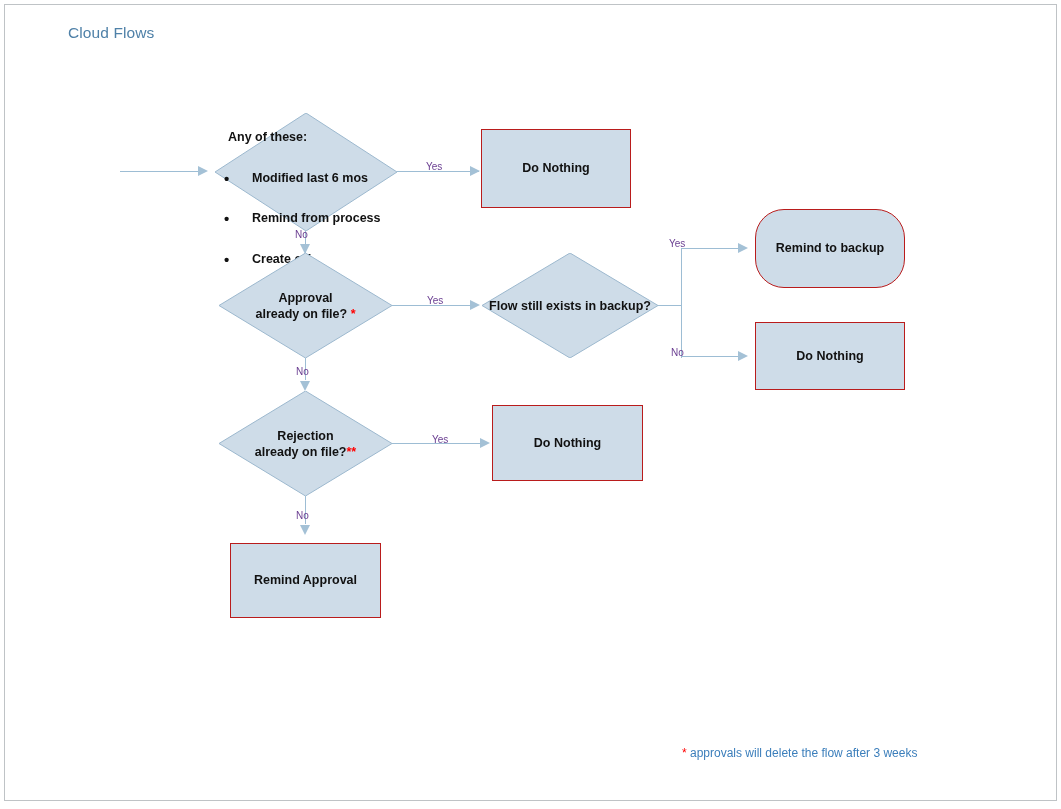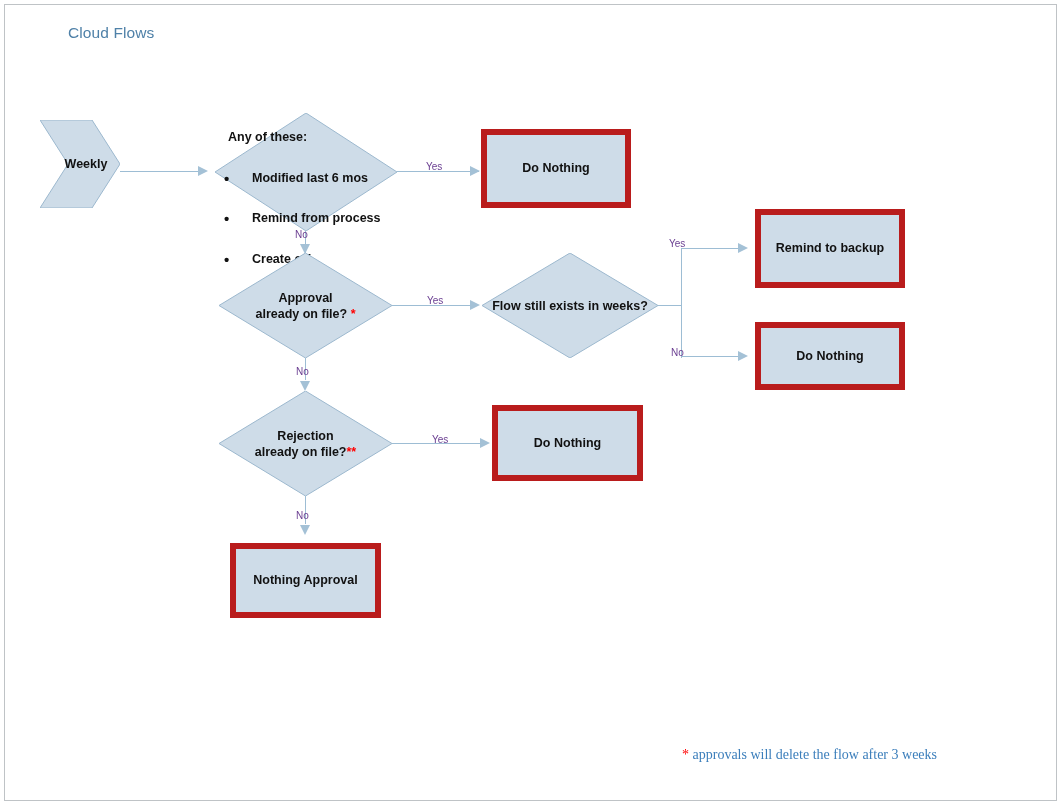--- a/index.html
+++ b/index.html
@@ -46,21 +46,21 @@
     letter-spacing: 0.1px;
     white-space: nowrap;
   }
 
   
   .shape {
     position: absolute;
   }
   .proc {
     background: #CEDCE8;
-    border: 6px solid #b91c1c;
+    border: 1px solid #b91c1c;
     display: flex;
     align-items: center;
     justify-content: center;
     text-align: center;
   }
   .proc .lbl {
     font-size: 12.5px;
     font-weight: bold;
     color: #111111;
     font-family: "Liberation Sans", sans-serif;
@@ -137,48 +137,40 @@
     color: #6A3E91;
     font-family: "Liberation Sans", sans-serif;
     white-space: nowrap;
   }
 
   
   #footnotes {
     position: absolute;
     left: 682px;
     top: 745px;
-    font-size: 14px;
+    font-size: 12px;
     color: #3B7EBB;
     line-height: 1.38;
-    font-family: Liberation Serif, serif;
+    font-family: Liberation Sans, sans-serif;
     white-space: nowrap;
   }
   #footnotes .fn { display: block; }
   #footnotes .mk { color: #FF0000; }
 </style>
 </head>
 <body>
 
 <div id="page">
 
   <div id="page-frame"></div>
 
   <div id="canvas">
 
     <div id="title">Cloud Flows</div>
 
-    <div class="shape" style="left:40px; top:120px; width:80px; height:88px;">
-      <svg width="80" height="88" viewBox="0 0 80 88">
-        <polygon points="0,0 52,0 80,44 52,88 0,88 28,44" fill="#CEDCE8" stroke="#9CB8CE" stroke-width="1"></polygon>
-      </svg>
-      <div style="position:absolute; left:0; top:0; width:80px; height:88px;
-                  display:flex; align-items:center; justify-content:center;
-                  font-size:12.5px; font-weight:bold; color:#111; padding-left:12px;">Weekly</div>
-    </div>
 
     <div class="ln h" style="left:120px; top:171px; width:84px;"></div>
     <div class="arrow right" style="left:198px; top:166px;"></div>
 
     <div class="diamond-wrap" style="left:215px; top:113px; width:182px; height:118px;">
       <svg width="182" height="118" viewBox="0 0 182 118">
         <polygon points="91,0 182,59 91,118 0,59" fill="#CEDCE8" stroke="#9CB8CE" stroke-width="1"></polygon>
       </svg>
     </div>
 
@@ -216,32 +208,32 @@
 
     <div class="ln h" style="left:392px; top:305px; width:86px;"></div>
     <div class="arrow right" style="left:470px; top:300px;"></div>
     <div class="edge-lbl" style="left:427px; top:295px;">Yes</div>
 
     <div class="diamond-wrap" style="left:482px; top:253px; width:176px; height:105px;">
       <svg width="176" height="105" viewBox="0 0 176 105">
         <polygon points="88,0 176,52.5 88,105 0,52.5" fill="#CEDCE8" stroke="#9CB8CE" stroke-width="1"></polygon>
       </svg>
       <div class="diamond-text">
-        <span>Flow still exists in weeks?</span>
+        <span>Flow still exists in backup?</span>
       </div>
     </div>
 
     <div class="ln h" style="left:658px; top:305px; width:24px;"></div>
     <div class="ln v" style="left:681px; top:248px; height:110px;"></div>
 
     <div class="ln h" style="left:681px; top:248px; width:64px;"></div>
     <div class="arrow right" style="left:738px; top:243px;"></div>
     <div class="edge-lbl" style="left:669px; top:238px;">Yes</div>
 
-    <div class="shape proc" style="left:755px; top:209px; width:150px; height:79px;">
+    <div class="shape proc" style="left:755px; top:209px; width:150px; height:79px;border-radius:29px;">
       <span class="lbl">Remind to backup</span>
     </div>
 
     <div class="ln h" style="left:681px; top:356px; width:64px;"></div>
     <div class="arrow right" style="left:738px; top:351px;"></div>
     <div class="edge-lbl" style="left:671px; top:347px;">No</div>
 
     <div class="shape proc" style="left:755px; top:322px; width:150px; height:68px;">
       <span class="lbl">Do Nothing</span>
     </div>
@@ -268,21 +260,21 @@
 
     <div class="shape proc" style="left:492px; top:405px; width:151px; height:76px;">
       <span class="lbl">Do Nothing</span>
     </div>
 
     <div class="ln v" style="left:305px; top:496px; height:28px;"></div>
     <div class="arrow down" style="left:300px; top:525px;"></div>
     <div class="edge-lbl" style="left:296px; top:510px;">No</div>
 
     <div class="shape proc" style="left:230px; top:543px; width:151px; height:75px;">
-      <span class="lbl">Nothing Approval</span>
+      <span class="lbl">Remind Approval</span>
     </div>
 
     <div id="footnotes">
       <span class="fn"><span class="mk">*</span><span> approvals will delete the flow after 3 weeks</span></span>
     </div>
 
   </div>
 </div>
 
 </body></html>

